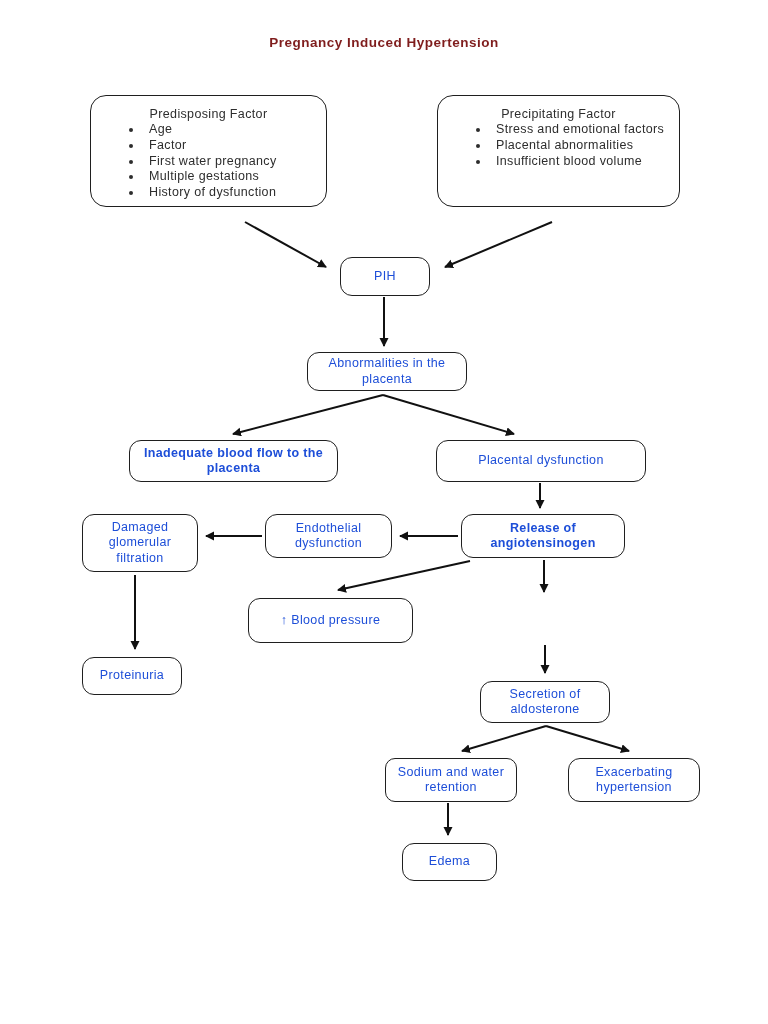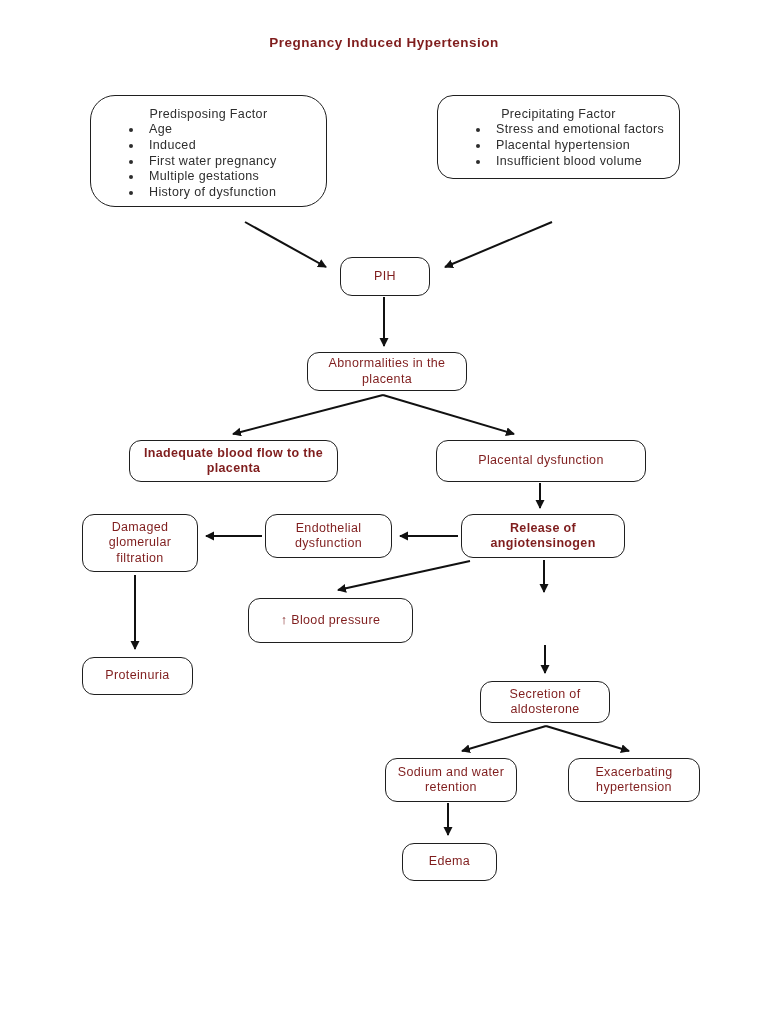--- a/index.html
+++ b/index.html
@@ -39,21 +39,21 @@
     border-radius: 12px;
     background: #ffffff;
     display: flex;
     align-items: center;
     justify-content: center;
     text-align: center;
     font-size: 12.5px;
     letter-spacing: 0.35px;
     line-height: 1.22;
     padding: 2px 6px;
-    color: #7f1d1d;
+    color: #1d4ed8;
   }
   .factor-box {
     position: absolute;
     box-sizing: border-box;
     border: 1.6px solid #1f1f1f;
     border-radius: 16px;
     background: #ffffff;
     font-size: 12.5px;
     letter-spacing: 0.35px;
     color: #2d2d2d;
@@ -99,36 +99,36 @@
       <line x1="135" y1="575" x2="135" y2="649" marker-end="url(#ah)"></line>
       <line x1="470" y1="561" x2="338" y2="590" marker-end="url(#ah)"></line>
       <line x1="544" y1="560" x2="544" y2="592" marker-end="url(#ah)"></line>
       <line x1="545" y1="645" x2="545" y2="673" marker-end="url(#ah)"></line>
       <line x1="546" y1="726" x2="462" y2="751" marker-end="url(#ah)"></line>
       <line x1="546" y1="726" x2="629" y2="751" marker-end="url(#ah)"></line>
       <line x1="448" y1="803" x2="448" y2="835" marker-end="url(#ah)"></line>
     </g>
   </svg>
 
-  <div class="factor-box" style="left:90px; top:95px; width:237px; height:112px;border-radius:25px;">
+  <div class="factor-box" style="left:90px; top:95px; width:237px; height:112px;">
     <div class="factor-heading">Predisposing Factor</div>
     <ul>
       <li>Age</li>
-      <li>Induced</li>
+      <li>Factor</li>
       <li>First water pregnancy</li>
       <li>Multiple gestations</li>
       <li>History of dysfunction</li>
     </ul>
   </div>
 
-  <div class="factor-box" style="left:437px; top:95px; width:243px; height:84px;">
+  <div class="factor-box" style="left:437px; top:95px; width:243px; height:112px;">
     <div class="factor-heading">Precipitating Factor</div>
     <ul>
       <li>Stress and emotional factors</li>
-      <li>Placental hypertension</li>
+      <li>Placental abnormalities</li>
       <li>Insufficient blood volume</li>
     </ul>
   </div>
 
   <div class="node" style="left:340px; top:257px; width:90px; height:39px;">
     <span>PIH</span>
   </div>
 
   <div class="node" style="left:307px; top:352px; width:160px; height:39px;">
     <span>Abnormalities in the placenta</span>
@@ -152,29 +152,29 @@
 
   <div class="node" style="left:461px; top:514px; width:164px; height:44px;font-weight:bold;">
     <span>Release of angiotensinogen</span>
   </div>
 
   <div class="node" style="left:248px; top:598px; width:165px; height:45px;">
     <span>↑ Blood pressure</span>
   </div>
 
 
-  <div class="node" style="left:82px; top:657px; width:111px; height:38px;">
+  <div class="node" style="left:82px; top:657px; width:100px; height:38px;">
     <span>Proteinuria</span>
   </div>
 
   <div class="node" style="left:480px; top:681px; width:130px; height:42px;">
     <span>Secretion of aldosterone</span>
   </div>
 
-  <div class="node" style="left:385px; top:758px; width:132px; height:44px;">
+  <div class="node" style="left:385px; top:758px; width:132px; height:44px;border-radius:10px;">
     <span>Sodium and water retention</span>
   </div>
 
   <div class="node" style="left:568px; top:758px; width:132px; height:44px;">
     <span>Exacerbating hypertension</span>
   </div>
 
   <div class="node" style="left:402px; top:843px; width:95px; height:38px;">
     <span>Edema</span>
   </div>

